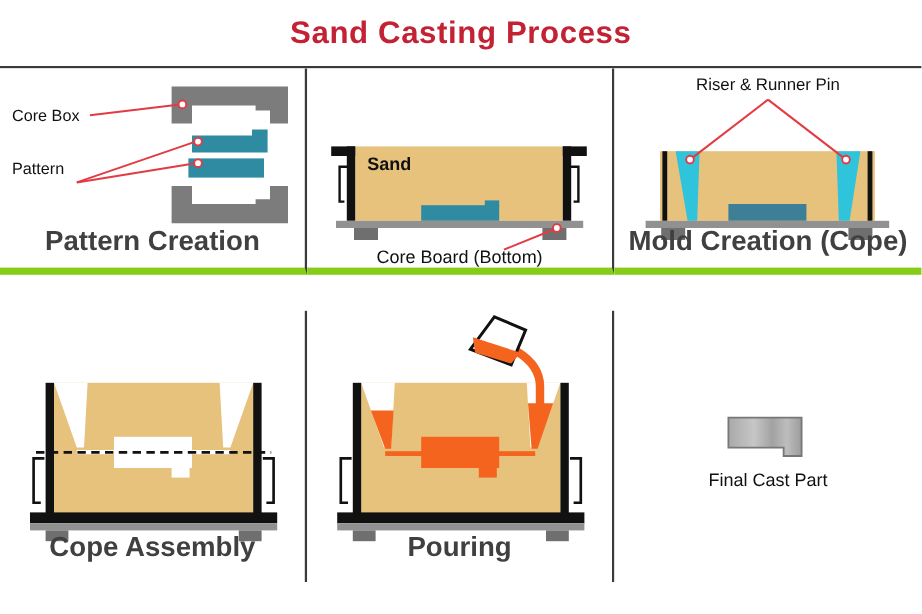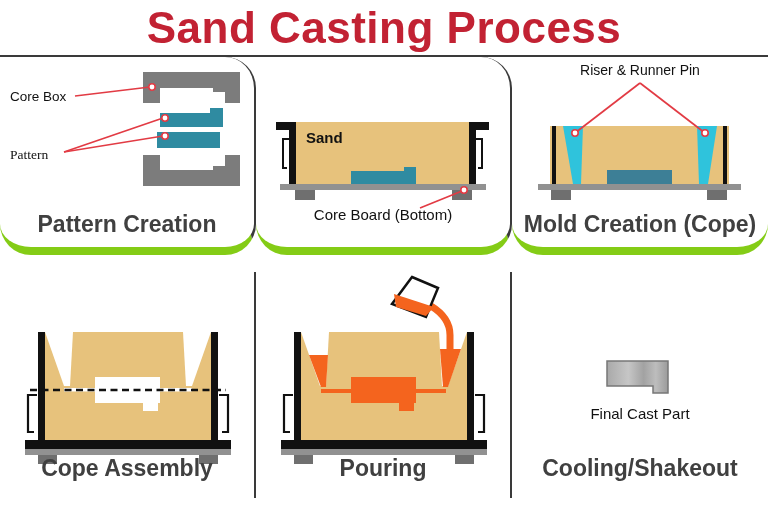--- a/index.html
+++ b/index.html
@@ -1,24 +1,24 @@
 <!DOCTYPE html>
 <html><head>
 <meta charset="utf-8">
 <style>
   html,body{margin:0;padding:0;background:#ffffff;}
   body{width:768px;height:512px;overflow:hidden;position:relative;
        font-family:"Liberation Sans",sans-serif;-webkit-font-smoothing:antialiased;}
   .title-band{position:absolute;left:0;top:0;width:768px;height:55px;
        display:flex;align-items:center;justify-content:center;}
-  .main-title{font-size:44px;font-weight:bold;color:#c22233;letter-spacing:.5px;}
+  .main-title{font-size:26px;font-weight:bold;color:#c22233;letter-spacing:.5px;}
   .grid{position:absolute;left:0;top:55px;width:768px;height:457px;
        border-top:2px solid #3a3a3a;display:flex;flex-wrap:wrap;}
   .cell{position:relative;width:256px;box-sizing:border-box;background:#fff;}
-  .row1{height:198px;border-bottom:8px solid #84cc16;border-radius:31px;}
+  .row1{height:172px;border-bottom:6px solid #84cc16;}
   .row2{height:226px;}
   .col1,.col2{border-right:2px solid #3a3a3a;}
   .cell svg{position:absolute;left:0;top:0;}
   .panel-title{position:absolute;left:0;width:100%;text-align:center;
        font-weight:bold;color:#404040;font-size:23px;}
   .row1 .panel-title{bottom:9px;}
   .row2 .panel-title{bottom:16px;}
   .lbl{position:absolute;color:#111;font-size:13.5px;white-space:nowrap;}
   .lbl-b{font-weight:bold;}
 </style>
@@ -38,21 +38,21 @@
       <polygon fill="#2f8ba1" points="160,56 210,56 210,51 223,51 223,70 160,70"></polygon>
       <rect fill="#2f8ba1" x="157" y="75" width="63" height="16"></rect>
       <line x1="75" y1="39" x2="150" y2="30" stroke="#e23b44" stroke-width="1.7"></line>
       <line x1="64" y1="95" x2="163" y2="61" stroke="#e23b44" stroke-width="1.7"></line>
       <line x1="64" y1="95" x2="163" y2="79" stroke="#e23b44" stroke-width="1.7"></line>
       <circle cx="152" cy="30" r="3.2" fill="#fff" stroke="#e23b44" stroke-width="1.6"></circle>
       <circle cx="165" cy="61" r="3.2" fill="#fff" stroke="#e23b44" stroke-width="1.6"></circle>
       <circle cx="165" cy="79" r="3.2" fill="#fff" stroke="#e23b44" stroke-width="1.6"></circle>
     </svg>
     <div class="lbl" style="left:10px;top:32px;">Core Box</div>
-    <div class="lbl" style="left:10px;top:90px;font-family:Liberation Serif, serif;">Pattern</div>
+    <div class="lbl" style="left:10px;top:76px;">Pattern</div>
     <div class="panel-title">Pattern Creation</div>
   </div>
 
   <div class="cell row1 col2">
     <svg width="256" height="210" viewBox="0 0 256 210">
       <rect fill="#e7c27c" x="40" y="65" width="173" height="62"></rect>
       <rect fill="#111" x="33" y="65" width="7" height="62"></rect>
       <rect fill="#111" x="213" y="65" width="7" height="62"></rect>
       <rect fill="#111" x="20" y="65" width="20" height="8"></rect>
       <rect fill="#111" x="213" y="65" width="20" height="8"></rect>
@@ -144,16 +144,15 @@
           <stop offset="0" stop-color="#a9a9a9"></stop>
           <stop offset="0.35" stop-color="#c6c6c6"></stop>
           <stop offset="0.6" stop-color="#a2a2a2"></stop>
           <stop offset="0.8" stop-color="#bdbdbd"></stop>
           <stop offset="1" stop-color="#9b9b9b"></stop>
         </linearGradient>
       </defs>
       <polygon fill="url(#metalGrad)" stroke="#777" stroke-width="1.5" points="95,89 156,89 156,121 141,121 141,114 95,114"></polygon>
     </svg>
     <div class="lbl" style="left:0;top:133px;width:100%;text-align:center;font-size:15px;">Final Cast Part</div>
-    <div class="panel-title">Cooling/Shakeout</div>
   </div>
 
 </div>
 
 </body></html>

